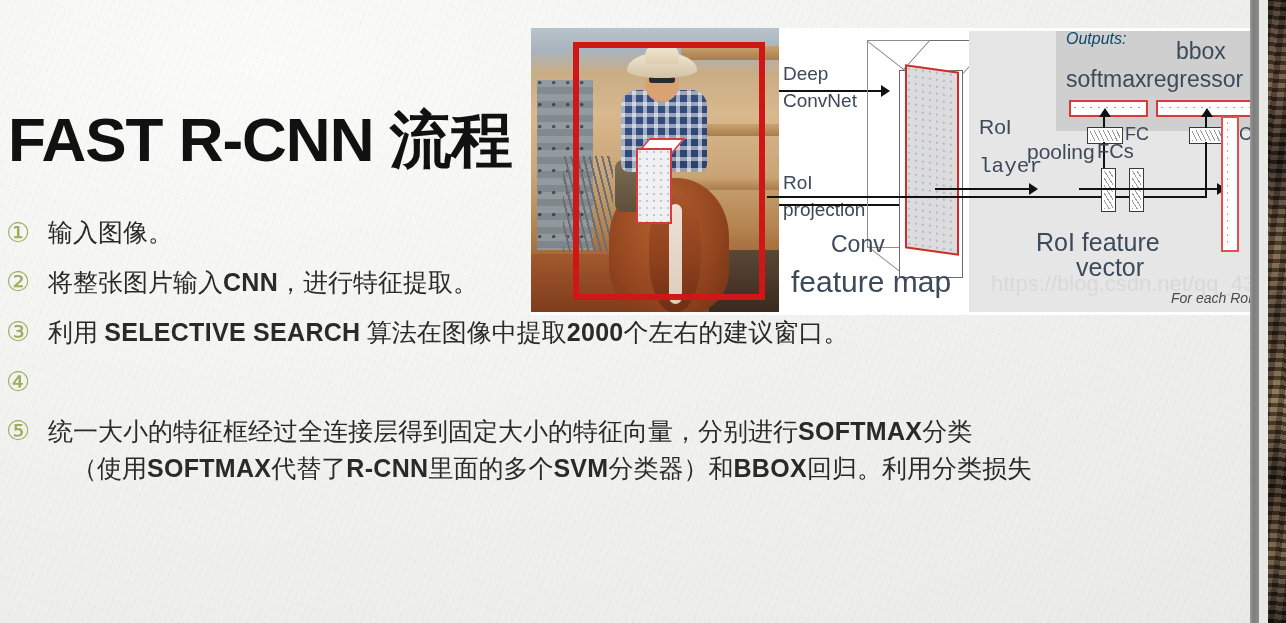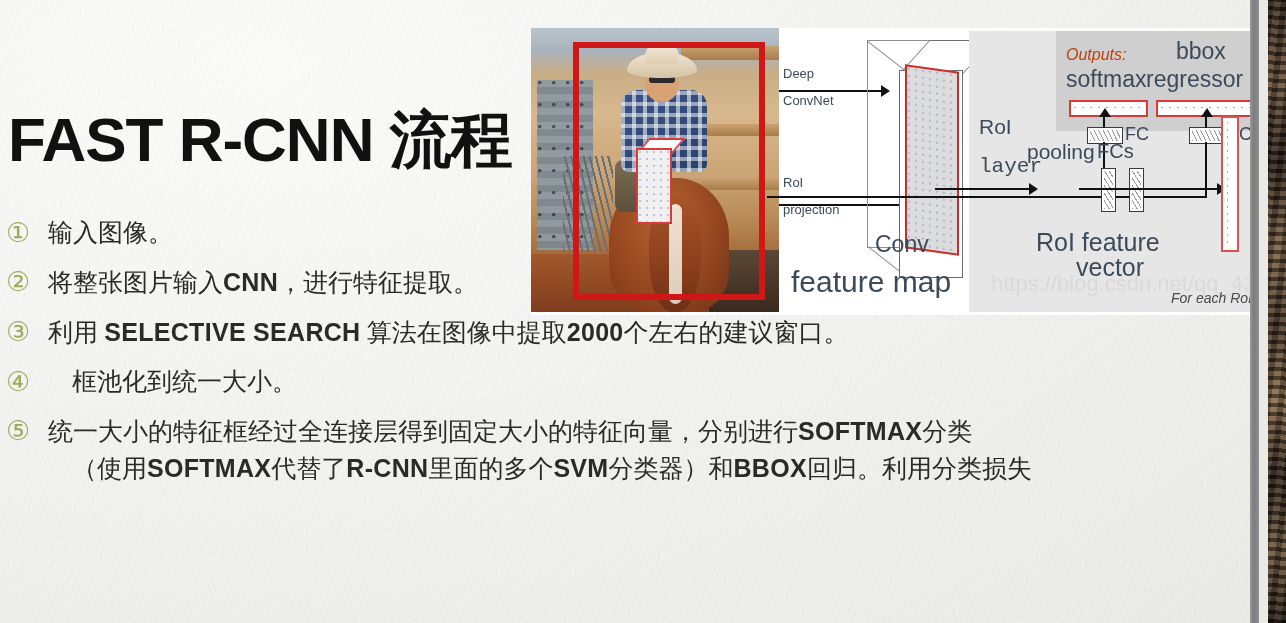--- a/index.html
+++ b/index.html
@@ -113,21 +113,21 @@
   .cattle-dark{position:absolute;left:178px;bottom:0;width:70px;height:62px;
     background:linear-gradient(180deg,#5a4736,#3a2a1d);}
   .tail{position:absolute;left:32px;top:128px;width:50px;height:96px;
     background:repeating-linear-gradient(76deg,#6b6f74 0 2px,rgba(0,0,0,0) 2px 6px);}
   #bbox{
     position:absolute;left:42px;top:14px;width:192px;height:258px;
     border:6px solid #cf1717;box-sizing:border-box;
   }
 
   
-  .dlabel{position:absolute;color:#3c4a5a;font-size:13px;line-height:22px;white-space:nowrap;}
+  .dlabel{position:absolute;color:#3c4a5a;font-size:19px;line-height:22px;white-space:nowrap;}
   .arrow-line{position:absolute;background:#111;height:2px;}
   .arrow-head{position:absolute;width:0;height:0;
     border-left:9px solid #111;border-top:6px solid transparent;border-bottom:6px solid transparent;}
   .arrow-up{position:absolute;width:0;height:0;
     border-bottom:9px solid #111;border-left:6px solid transparent;border-right:6px solid transparent;}
   .vline{position:absolute;background:#111;width:2px;}
 
   
   #slab{position:absolute;left:330px;top:6px;width:130px;height:248px;}
   .slab-face{position:absolute;left:38px;top:36px;width:62px;height:206px;
@@ -162,21 +162,21 @@
     border:2px solid #d63a3a;background:#f0f0f0;
     background-image:radial-gradient(circle at 2px 2px, rgba(140,150,200,.5) .8px, transparent 1.2px);
     background-size:7px 7px;}
   #roi-pool-top{position:absolute;left:105px;top:110px;width:32px;height:12px;
     background:#fff;border:2px solid #d63a3a;transform:skewX(-40deg);transform-origin:bottom left;}
 
   #watermark{position:absolute;left:460px;top:243px;font-size:22px;color:#d9d9d9;
     font-family:"Liberation Sans",sans-serif;white-space:nowrap;letter-spacing:0;}
   #foreach{position:absolute;left:640px;top:262px;font-size:14px;color:#4a4a4a;
     font-style:italic;white-space:nowrap;}
-  #outputs-lbl{position:absolute;left:535px;top:18px;font-size:16px;font-style:italic;color:#c2410c;}
+  #outputs-lbl{position:absolute;left:535px;top:2px;font-size:16px;font-style:italic;color:#0c4a6e;}
 </style>
 </head>
 <body>
 
 <div id="slide">
 
   <div id="title">FAST R-CNN 流程</div>
 
   <div id="list">
       <div class="item">
@@ -193,21 +193,20 @@
       </div>
       <div class="item">
         <div class="num">③</div>
         <div class="txt">
           <span class="l2"><span>利用 </span><b>SELECTIVE SEARCH</b><span> 算法在图像中提取</span><b>2000</b><span>个左右的建议窗口。</span></span>
         </div>
       </div>
       <div class="item">
         <div class="num">④</div>
         <div class="txt">
-          <span class="l2 indent"><span>框池化到统一大小。</span></span>
         </div>
       </div>
       <div class="item">
         <div class="num">⑤</div>
         <div class="txt">
           <span class="l2"><span>统一大小的特征框经过全连接层得到固定大小的特征向量，分别进行</span><b>SOFTMAX</b><span>分类</span></span>
           <span class="l2 indent"><span>（使用</span><b>SOFTMAX</b><span>代替了</span><b>R-CNN</b><span>里面的多个</span><b>SVM</b><span>分类器）和</span><b>BBOX</b><span>回归。利用分类损失</span></span>
         </div>
       </div>
     </div>
@@ -246,21 +245,21 @@
     <div class="arrow-head" style="left:372px;top:171px;"></div>
 
     <div id="slab">
       <div class="slab-back"></div>
       <div class="slab-top"></div>
       <div class="slab-diag" style="left:7px;top:7px;width:48px;transform:rotate(38deg);"></div>
       <div class="slab-diag" style="left:7px;top:212px;width:48px;transform:rotate(38deg);"></div>
       <div class="slab-face"></div>
       <div id="roi-face"></div>
     </div>
-    <div class="dlabel" style="left:300px;top:205px;font-size:23px;margin-left:44px;">Conv</div>
+    <div class="dlabel" style="left:300px;top:205px;font-size:23px;">Conv</div>
     <div class="dlabel" style="left:260px;top:243px;font-size:30px;">feature map</div>
 
     <div id="rpanel"></div>
     <div id="outbox"></div>
     <div id="outputs-lbl">Outputs:</div>
 
     <div class="dlabel" style="left:535px;top:40px;font-size:23px;">softmax</div>
     <div class="dlabel" style="left:645px;top:12px;font-size:23px;">bbox</div>
     <div class="dlabel" style="left:615px;top:40px;font-size:23px;">regressor</div>
 

